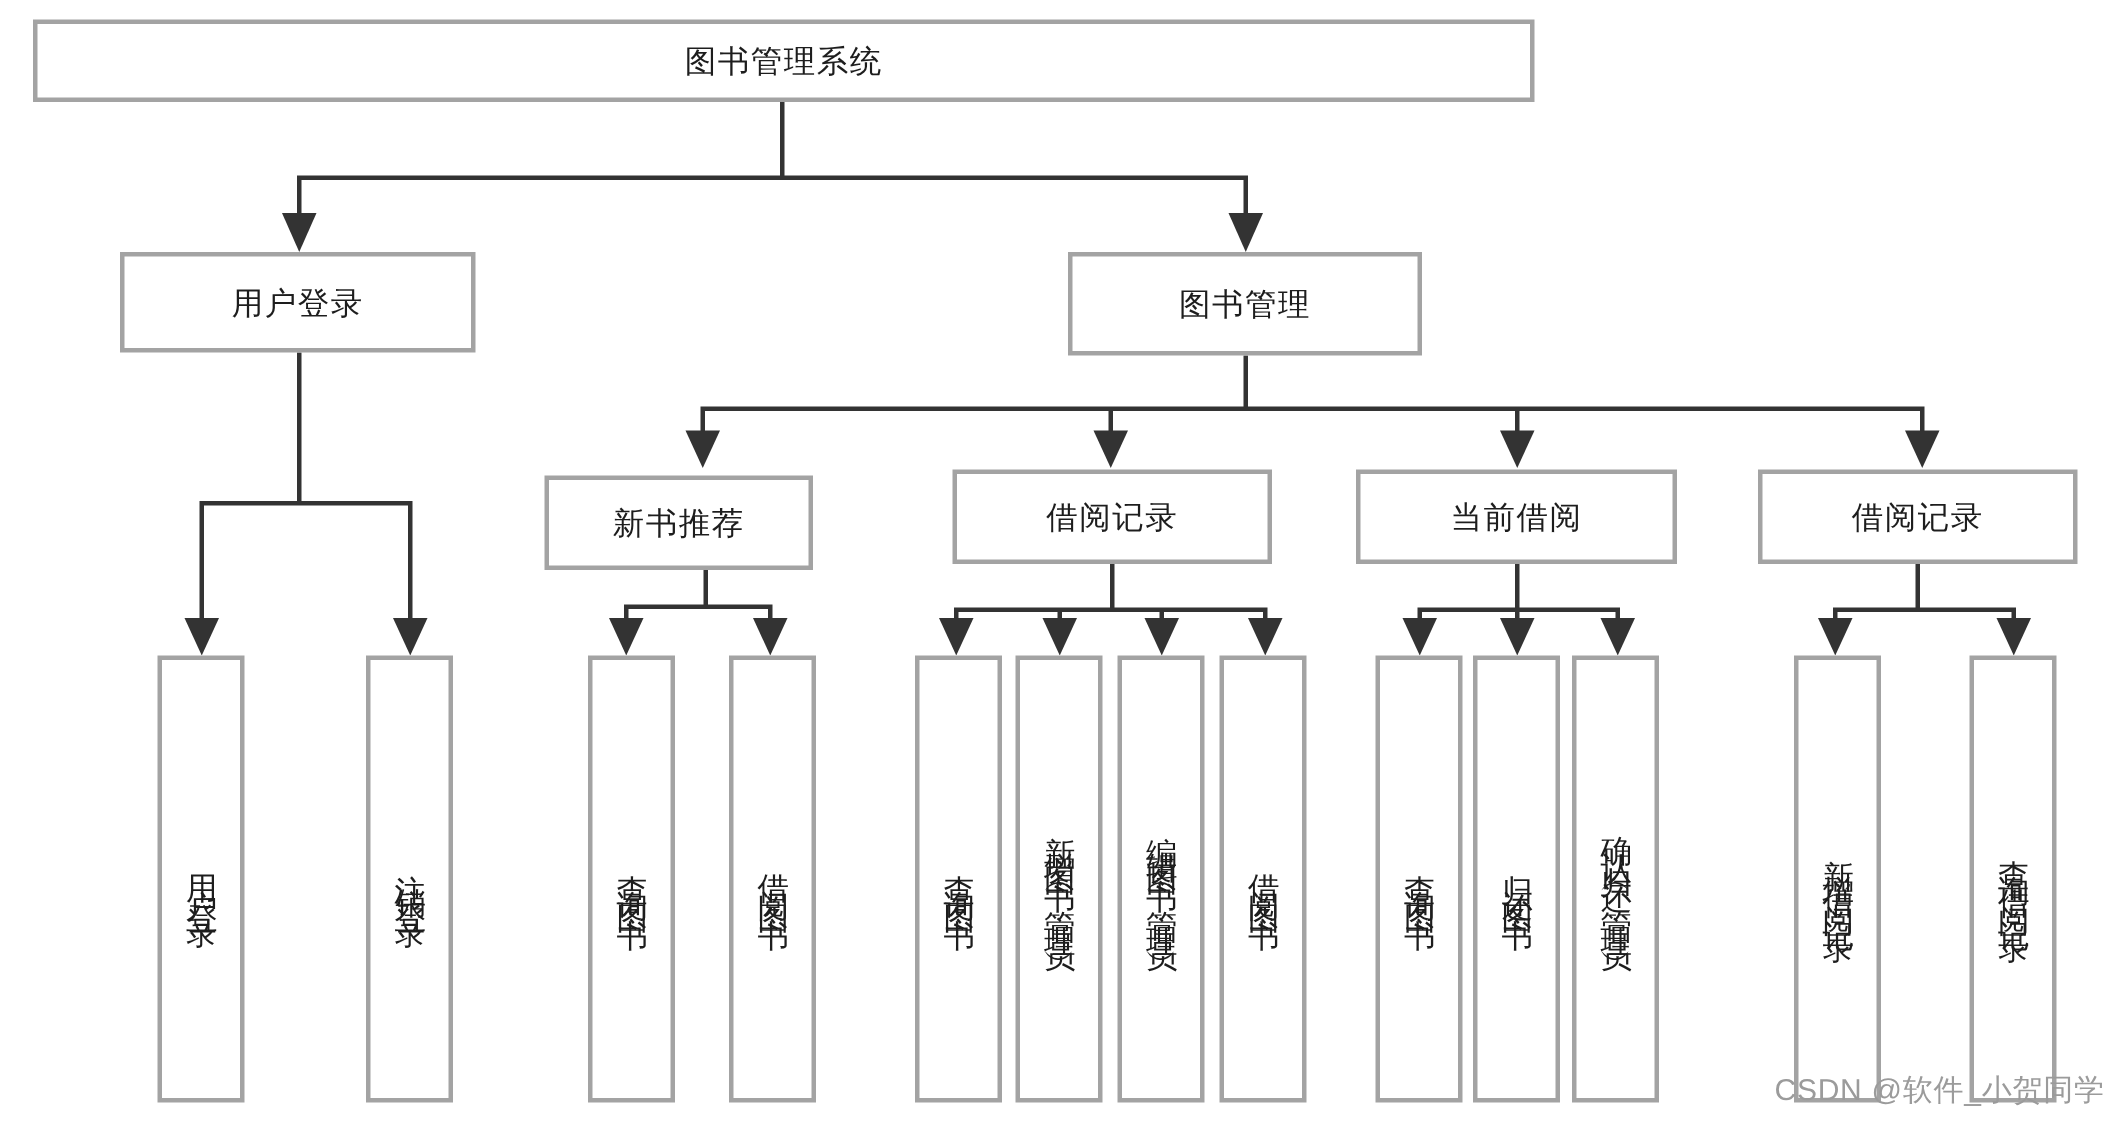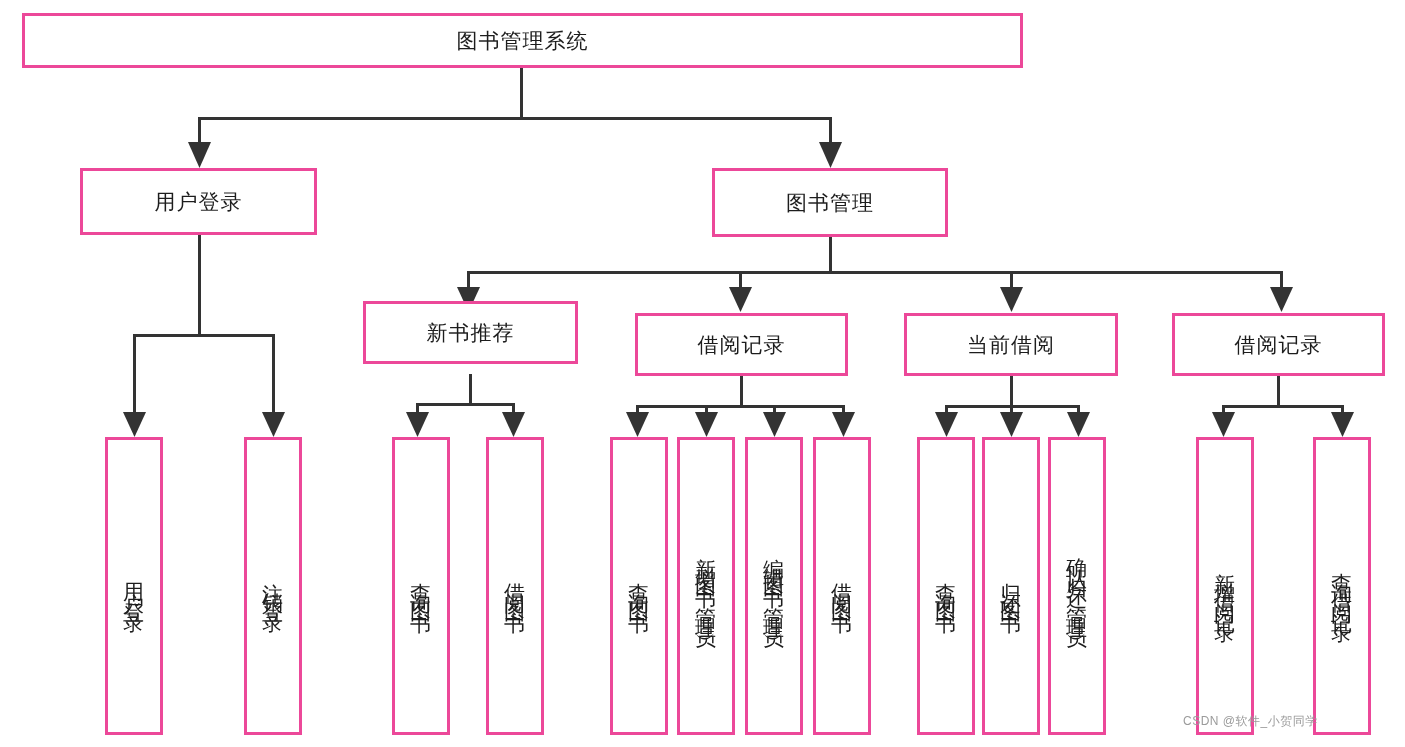--- a/index.html
+++ b/index.html
@@ -3,32 +3,32 @@
 <meta charset="utf-8">
 <style>
   html,body{margin:0;padding:0;background:#ffffff;}
   .canvas{
     position:relative;width:1405px;height:747px;background:#ffffff;overflow:hidden;
     font-family:"Liberation Sans","DejaVu Sans",sans-serif;
   }
   .wires{position:absolute;left:0;top:0;z-index:1;}
   .hbox,.vbox{
     position:absolute;box-sizing:border-box;background:#ffffff;
-    border:3px solid #ec4899;color:#1d1d1d;z-index:2;
+    border:3px solid #a3a3a3;color:#1d1d1d;z-index:2;
     display:flex;align-items:center;justify-content:center;
   }
   .hbox{font-size:21px;letter-spacing:1px;}
   .vbox span{
     writing-mode:vertical-rl;text-orientation:mixed;
     font-size:21px;letter-spacing:10px;line-height:1;
     white-space:nowrap;
   }
   .watermark{
     position:absolute;left:1183px;top:713px;z-index:5;
-    font-size:12px;color:#9b9b9b;letter-spacing:0.5px;white-space:nowrap;
+    font-size:20px;color:#9b9b9b;letter-spacing:0.5px;white-space:nowrap;
   }
 </style>
 </head>
 <body>
 
 <div class="canvas">
 
   <svg class="wires" width="1405" height="747" viewBox="0 0 1405 747" xmlns="http://www.w3.org/2000/svg">
     <g stroke="#333333" stroke-width="3" fill="none">
 
@@ -70,21 +70,21 @@
       <polygon points="1212,412 1235,412 1223.5,437"></polygon>
       <polygon points="1331,412 1354,412 1342.5,437"></polygon>
     </g>
   </svg>
 
   <div class="hbox" style="left:22px;top:13px;width:1001px;height:55px;">图书管理系统</div>
 
   <div class="hbox" style="left:80px;top:168px;width:237px;height:67px;">用户登录</div>
   <div class="hbox" style="left:712px;top:168px;width:236px;height:69px;">图书管理</div>
 
-  <div class="hbox" style="left:363px;top:301px;width:215px;height:63px;">新书推荐</div>
+  <div class="hbox" style="left:363px;top:317px;width:179px;height:63px;">新书推荐</div>
   <div class="hbox" style="left:635px;top:313px;width:213px;height:63px;">借阅记录</div>
   <div class="hbox" style="left:904px;top:313px;width:214px;height:63px;">当前借阅</div>
   <div class="hbox" style="left:1172px;top:313px;width:213px;height:63px;">借阅记录</div>
 
   <div class="vbox" style="left:105px;top:437px;width:58px;height:298px;">
     <span>用户登录</span>
   </div>
   <div class="vbox" style="left:244px;top:437px;width:58px;height:298px;">
     <span>注销登录</span>
   </div>

